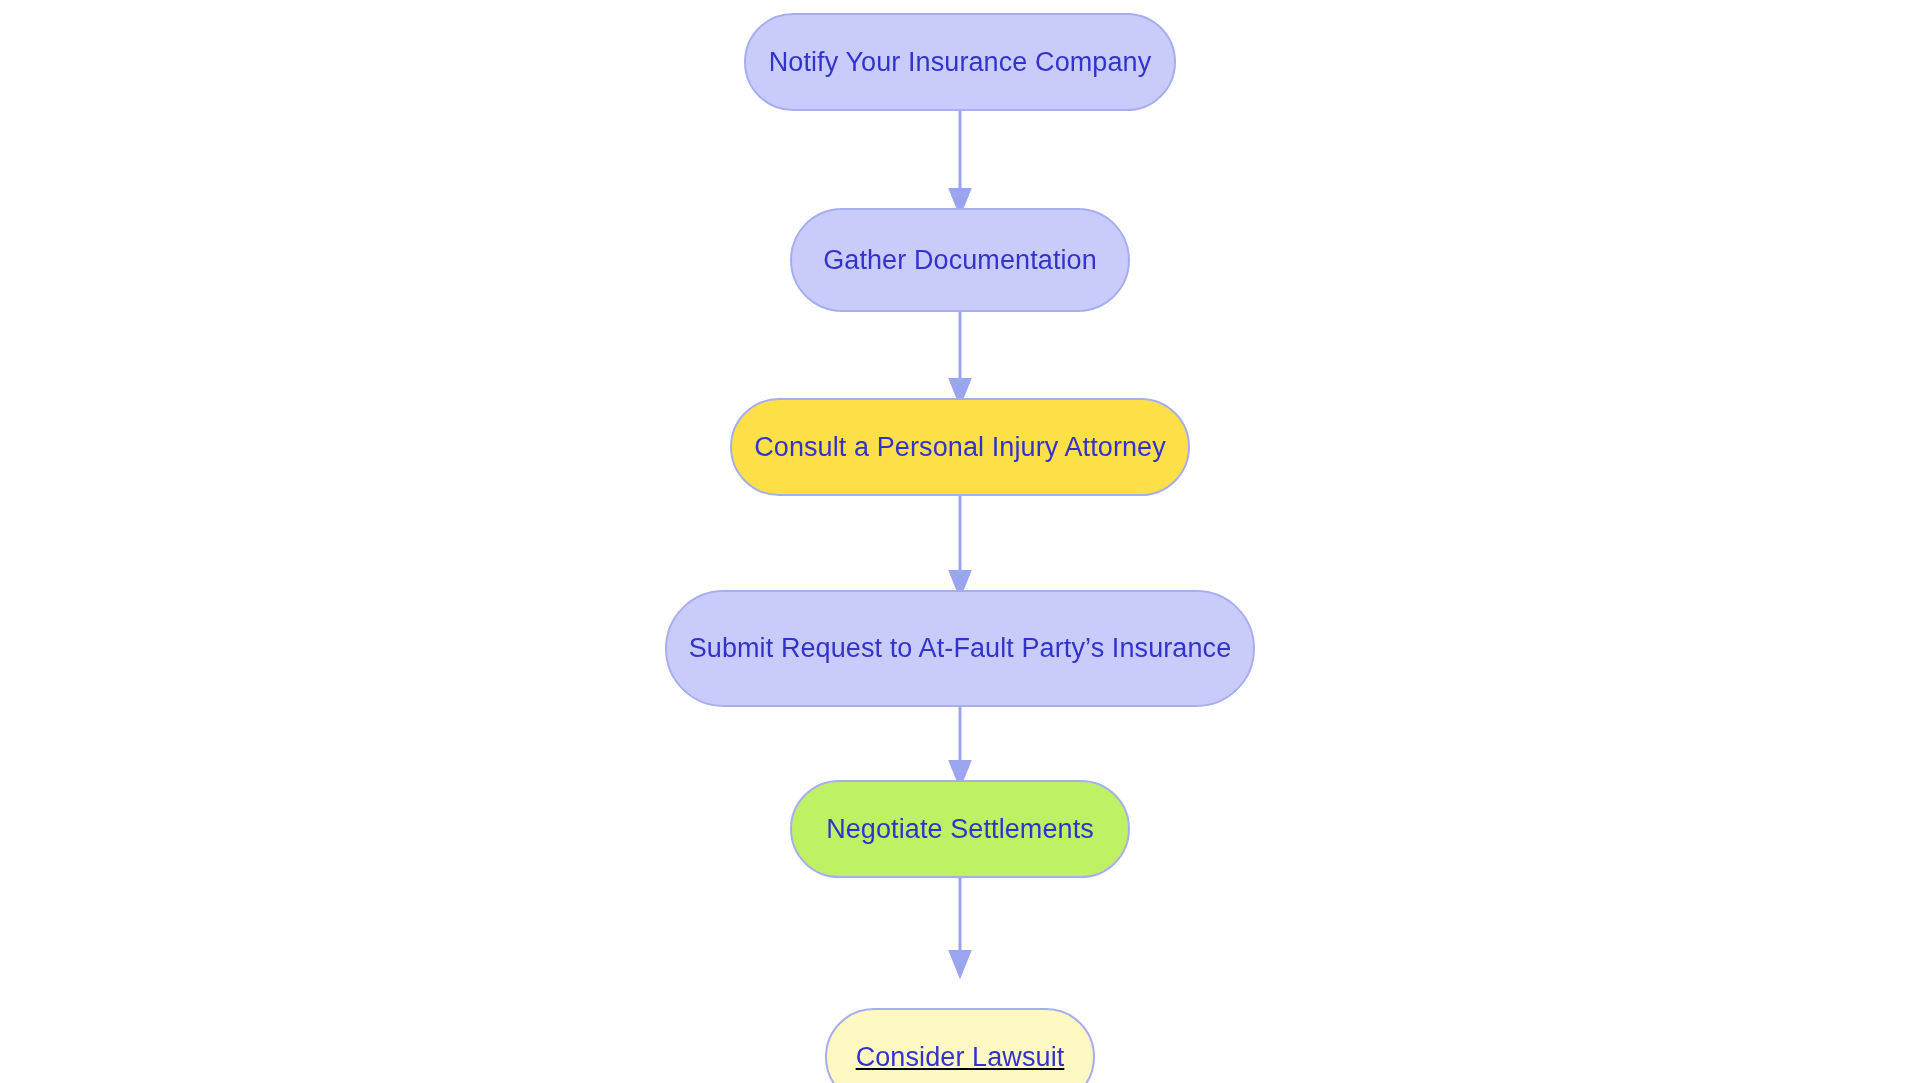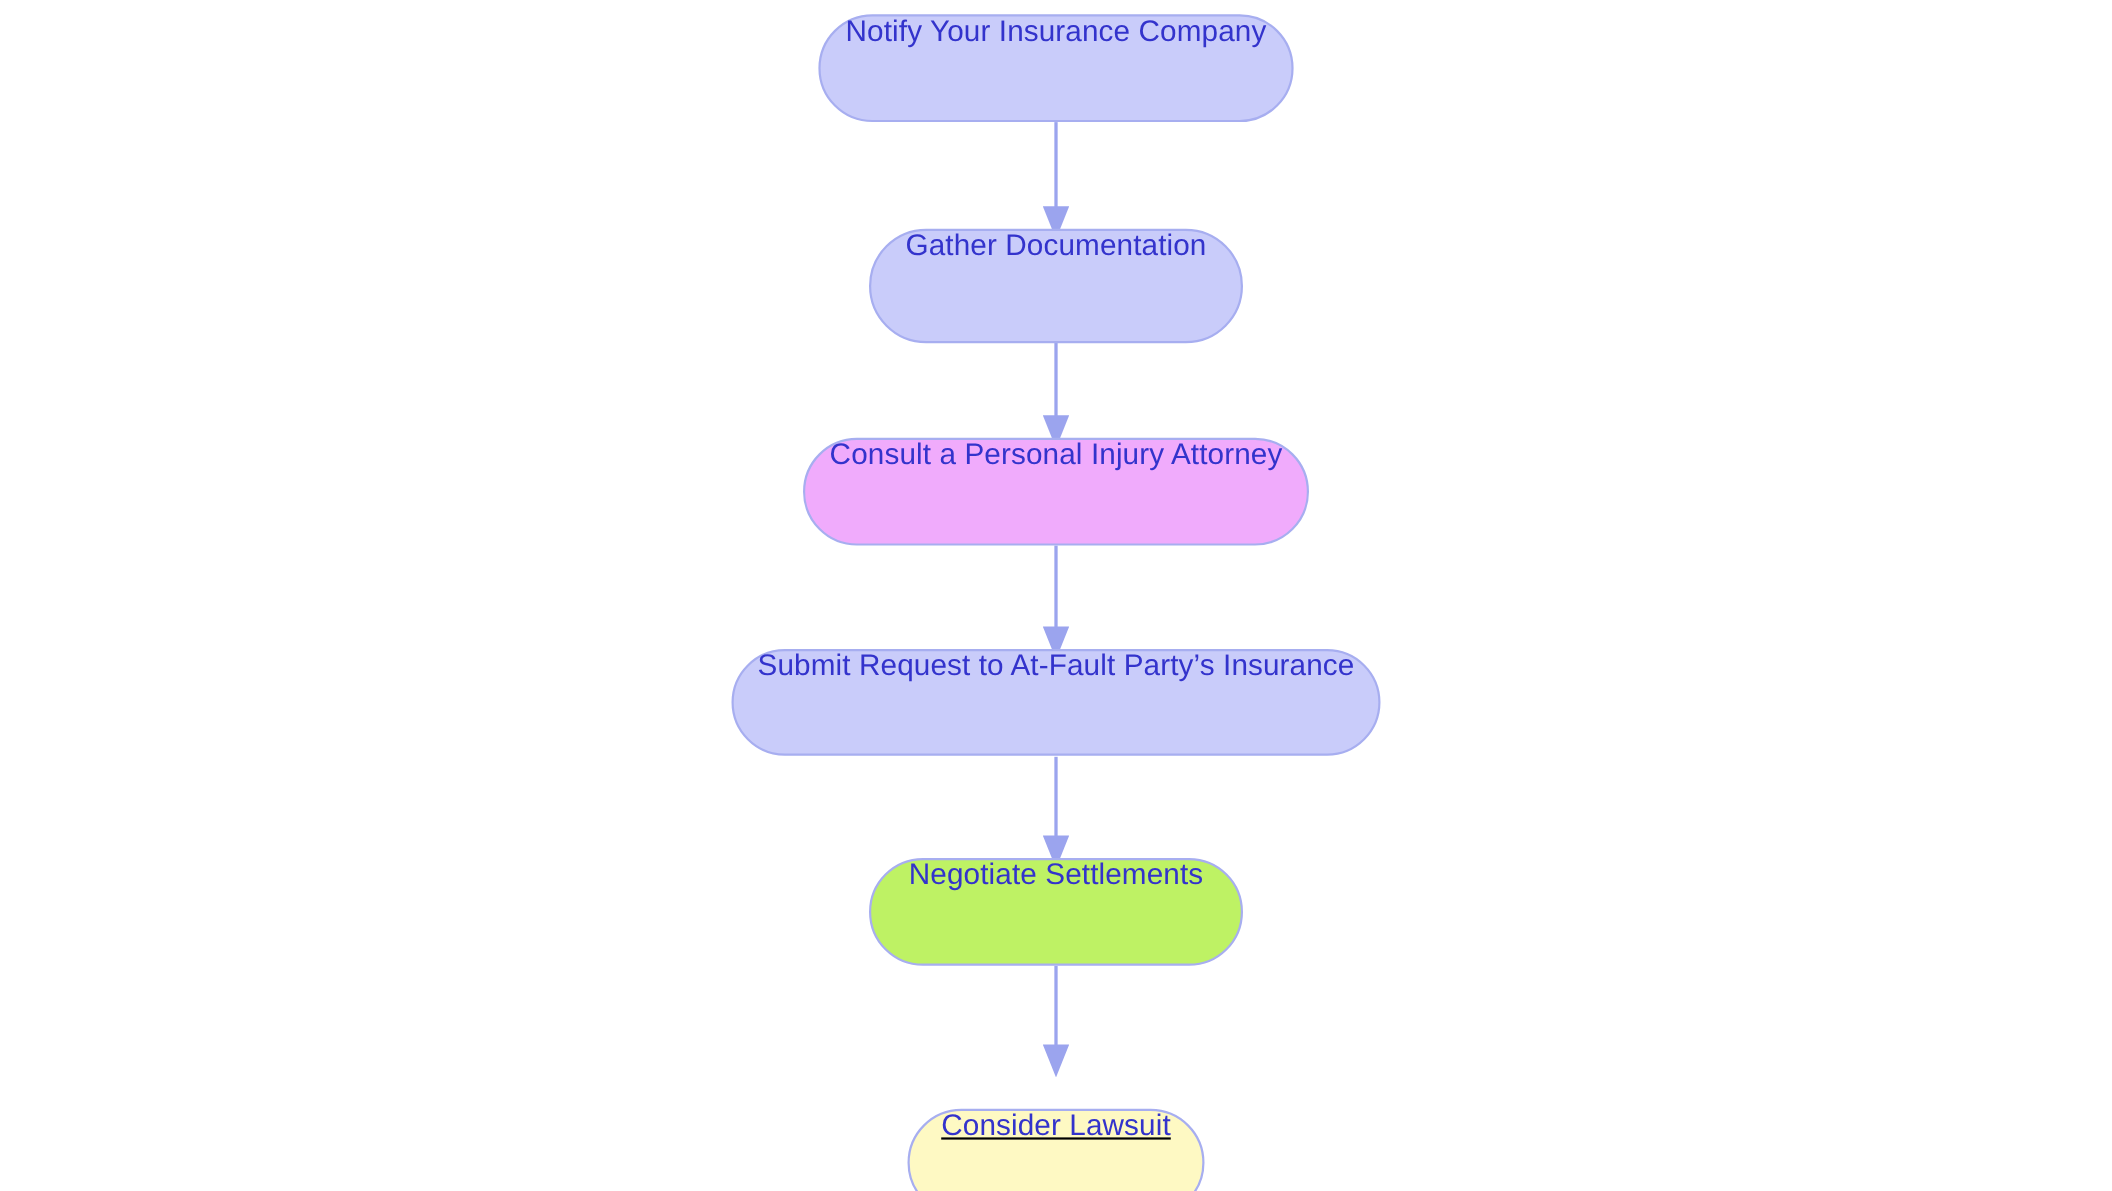--- a/index.html
+++ b/index.html
@@ -38,20 +38,21 @@
     inset: 0;
     width: 1920px;
     height: 1083px;
     z-index: 2;
   }
 
   .flow-node {
     position: absolute;
     box-sizing: border-box;
     display: flex;
+    align-items: center;
     justify-content: center;
     transform: translateX(-50%);
     background: #c9ccfa;
     border: 2px solid #701a75;
     border-radius: 999px;
     height: 98px;
   }
 
   .flow-node-label {
     color: #3333cc;
@@ -84,24 +85,24 @@
       </g>
   </svg>
 
   <div id="nodes-layer">
       <div class="flow-node" style="left: 960px; top: 13px; width: 432px; height: 98px; background: rgb(201, 204, 250); border-color: rgb(167, 174, 240);">
         <span class="flow-node-label" style="color: rgb(51, 51, 204);">Notify Your Insurance Company</span>
       </div>
       <div class="flow-node" style="left: 960px; top: 208px; width: 340px; height: 104px; background: rgb(201, 204, 250); border-color: rgb(167, 174, 240);">
         <span class="flow-node-label" style="color: rgb(51, 51, 204);">Gather Documentation</span>
       </div>
-      <div class="flow-node" style="left: 960px; top: 398px; width: 460px; height: 98px; background: #f0abfc; border-color: rgb(167, 174, 240);">
+      <div class="flow-node" style="left: 960px; top: 398px; width: 460px; height: 98px; background: #fde047; border-color: rgb(167, 174, 240);">
         <span class="flow-node-label" style="color: rgb(51, 51, 204);">Consult a Personal Injury Attorney</span>
       </div>
-      <div class="flow-node" style="left: 960px; top: 590px; width: 590px; height: 97px; background: rgb(201, 204, 250); border-color: rgb(167, 174, 240);">
+      <div class="flow-node" style="left: 960px; top: 590px; width: 590px; height: 117px; background: rgb(201, 204, 250); border-color: rgb(167, 174, 240);">
         <span class="flow-node-label" style="color: rgb(51, 51, 204);">Submit Request to At-Fault Party’s Insurance</span>
       </div>
       <div class="flow-node" style="left: 960px; top: 780px; width: 340px; height: 98px; background: #bef264; border-color: rgb(167, 174, 240);">
         <span class="flow-node-label" style="color: rgb(51, 51, 204);">Negotiate Settlements</span>
       </div>
       <div class="flow-node" style="left: 960px; top: 1008px; width: 270px; height: 98px; background: #fef9c3; border-color: rgb(167, 174, 240); text-decoration: underline;">
         <span class="flow-node-label" style="color: rgb(51, 51, 204);">Consider Lawsuit</span>
       </div>
     </div>
 

